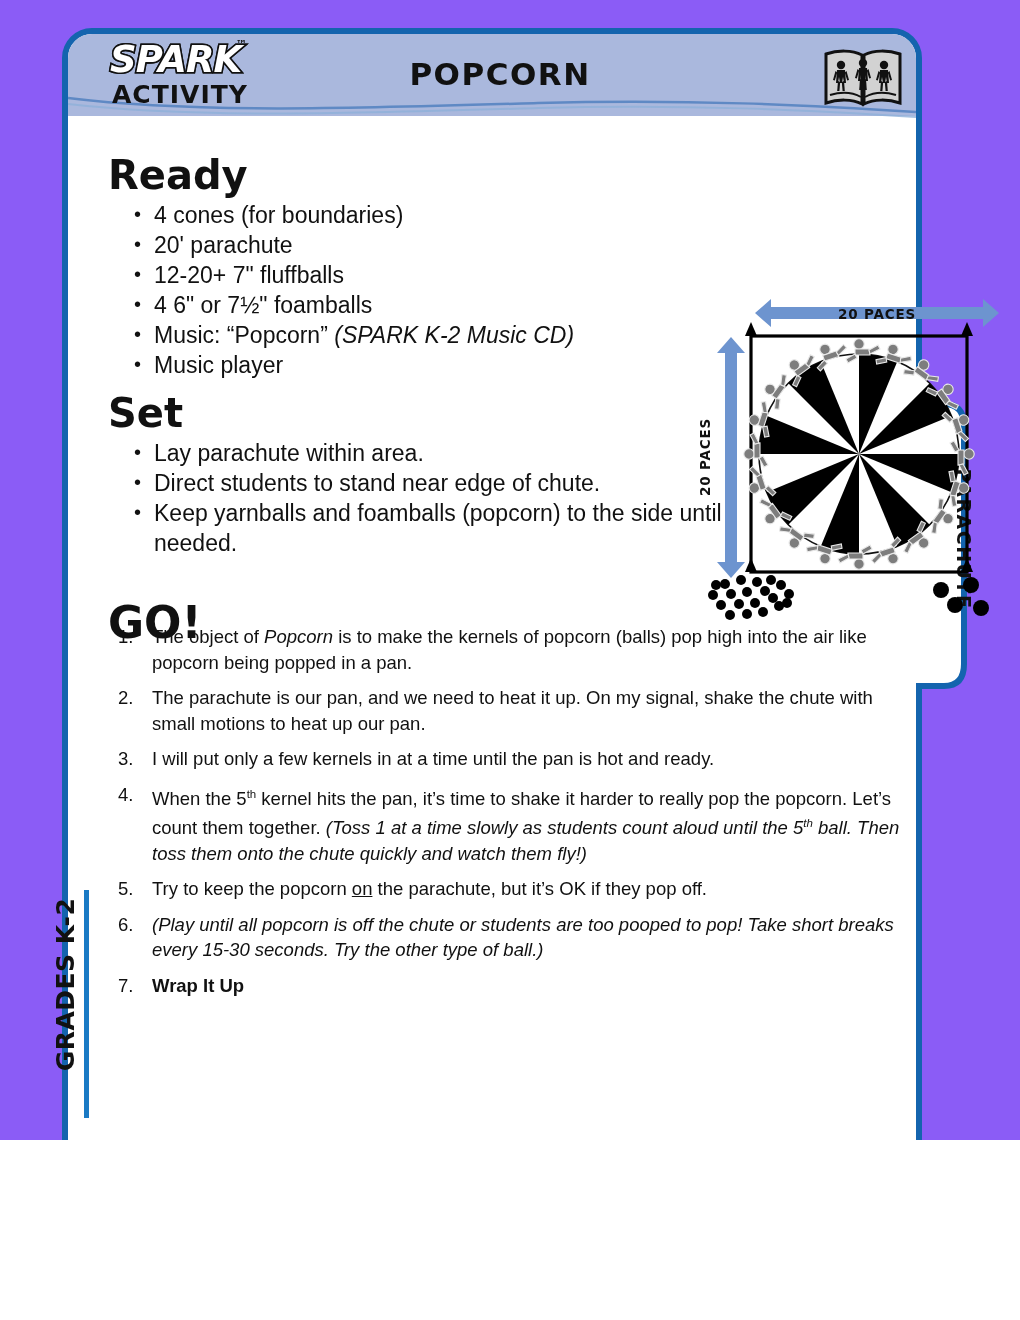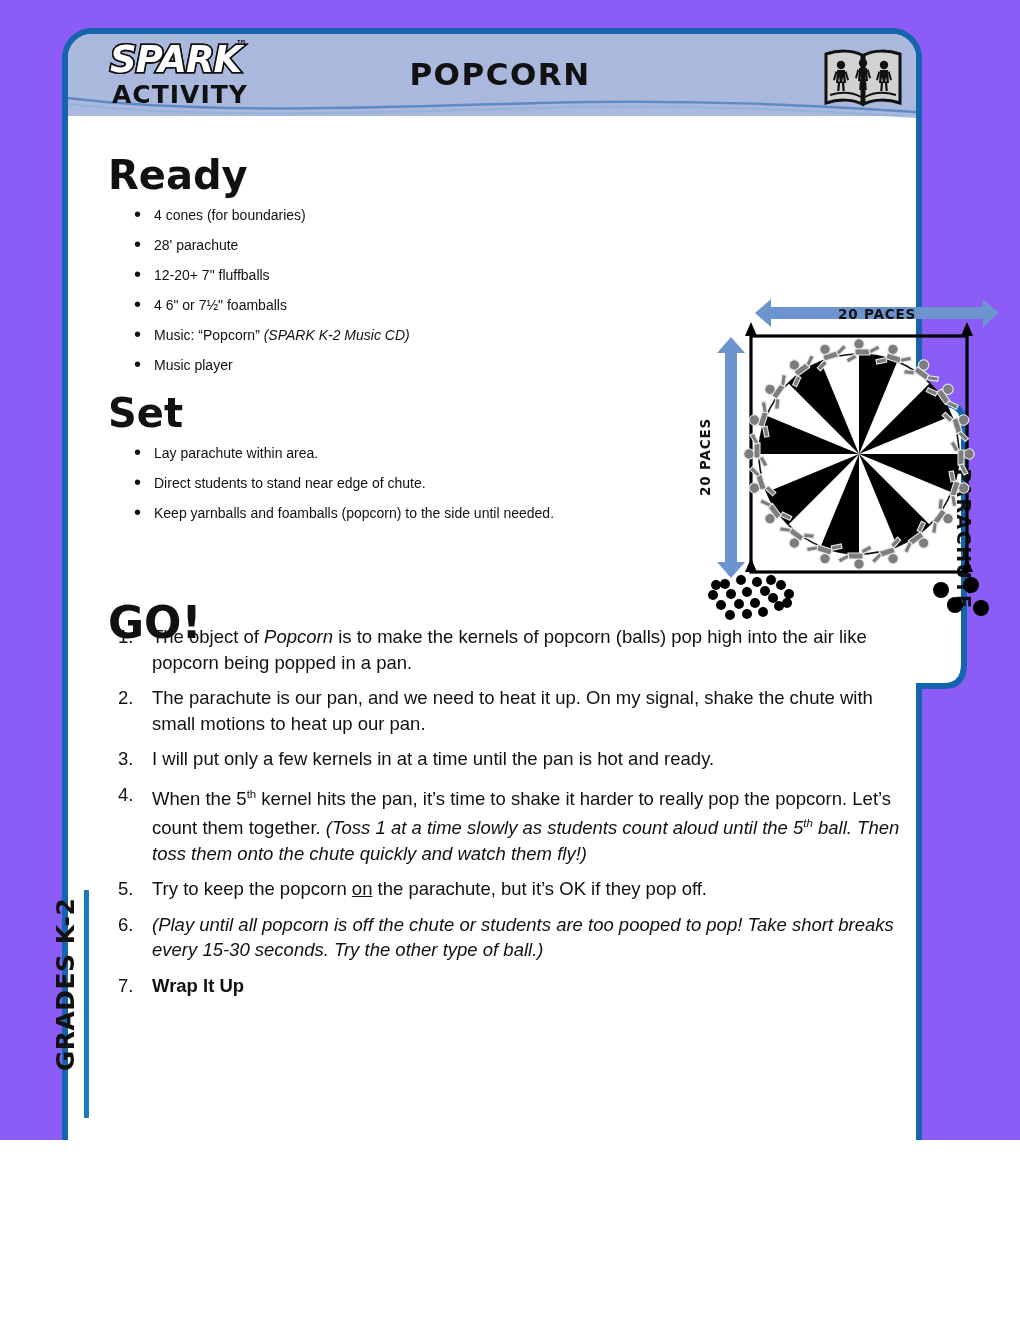--- a/index.html
+++ b/index.html
@@ -49,21 +49,21 @@
 
   
   #content{position:absolute;left:108px;top:140px;width:800px;}
 
   h2.sect{font-family:"DejaVu Sans",sans-serif;font-weight:bold;color:#111;margin:0;text-align:right;}
   #h-ready{position:absolute;left:0;top:12px;font-size:40px;}
   #h-set{position:absolute;left:0;top:250px;font-size:40px;}
   #h-go{position:absolute;left:0;top:425px;font-size:44px;margin-top:32px;}
 
   ul.bul{list-style:none;margin:0;padding:0;}
-  ul.bul li{position:relative;padding-left:28px;font-size:14px;line-height:30px;color:#111;}
+  ul.bul li{position:relative;padding-left:28px;font-size:23px;line-height:30px;color:#111;}
   ul.bul li:before{content:"\2022";position:absolute;left:8px;top:-1px;font-size:20px;}
   em.it{font-style:italic;}
 
   #readylist{position:absolute;left:18px;top:60px;width:470px;}
   #setlist{position:absolute;left:18px;top:298px;width:650px;}
 
   ol.num{list-style:none;margin:0;padding:0;}
   ol.num>li{position:relative;padding-left:38px;font-size:18.5px;line-height:25.5px;
             color:#111;margin-bottom:10px;}
   ol.num>li>.n{position:absolute;left:4px;top:0;width:26px;text-align:left;}
@@ -153,21 +153,21 @@
   </div>
 
   <div id="gradesbar"></div>
   <div id="gradeslabel">GRADES K-2</div>
 
   <div id="content">
 
     <h2 class="sect" id="h-ready">Ready</h2>
     <ul class="bul" id="readylist">
         <li>4 cones (for boundaries)</li>
-        <li>28' parachute</li>
+        <li>20' parachute</li>
         <li>12-20+ 7" fluffballs</li>
         <li>4 6" or 7½" foamballs</li>
         <li>Music: “Popcorn” <em class="it">(SPARK K-2 Music CD)</em></li>
         <li>Music player</li>
       </ul>
 
     <h2 class="sect" id="h-set">Set</h2>
     <ul class="bul" id="setlist">
         <li>Lay parachute within area.</li>
         <li>Direct students to stand near edge of chute.</li>

